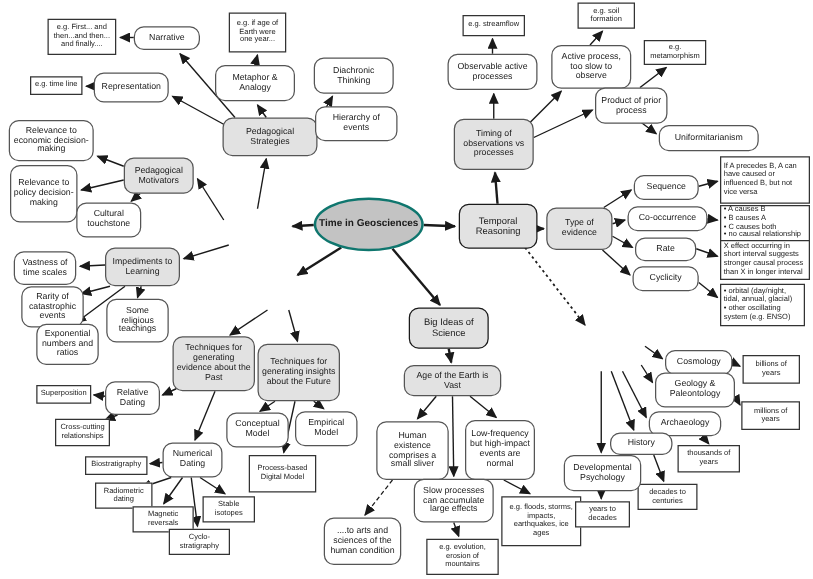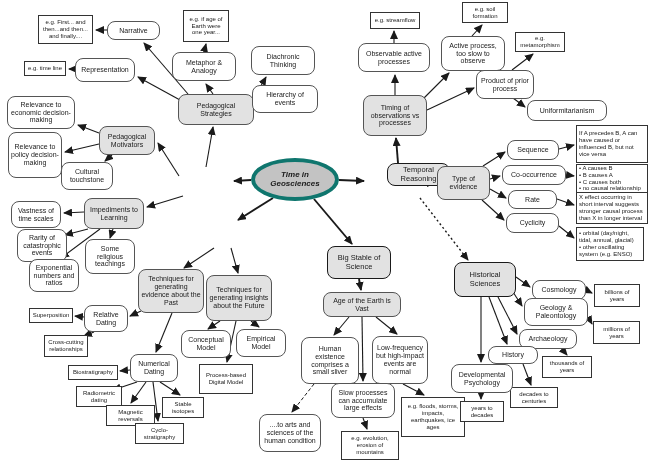--- a/index.html
+++ b/index.html
@@ -10,22 +10,22 @@
   #wires path.t{stroke-width:1.9;}
   #wires path.dot{stroke-dasharray:2,2.6;stroke-width:1.4;}
   #wires path.dash{stroke-dasharray:3.5,2.2;stroke-width:1;}
   #ah path{fill:var(--line,#1a1a1a);stroke:none;}
   .n{position:absolute;box-sizing:border-box;display:flex;align-items:center;justify-content:center;
      text-align:center;line-height:1.12;padding:1px 2px;white-space:pre-line;color:#1a1a1a;}
   .leaf{background:var(--leaf-fill,#fff);border:1px solid #555;border-radius:8px;font-size:7px;}
   .sub{background:var(--branch-fill,#e2e2e2);border:1px solid #555;border-radius:8px;font-size:7px;}
   .major{background:var(--branch-fill,#e2e2e2);border:1.8px solid #1a1a1a;border-radius:8px;font-size:7.5px;}
   .note{background:var(--leaf-fill,#fff);border:1px solid #333;border-radius:0;font-size:6px;line-height:1.15;}
-  .ellipse{background:var(--center-fill,#c3c3c3);border:4px solid #0f766e;border-radius:50%;
-           font-weight:bold;font-size:8px;font-style:italic;}
+  .ellipse{background:var(--center-fill,#c3c3c3);border:2px solid #0f766e;border-radius:50%;
+           font-weight:bold;font-size:8px;}
   .ta-l{text-align:left;justify-content:flex-start;}
 </style>
 </head>
 <body>
 
 <div id="map">
 
   <svg id="wires" width="650" height="463" viewBox="0 0 650 463">
     <defs>
       <marker id="ah" markerUnits="userSpaceOnUse" markerWidth="9" markerHeight="8" refX="8" refY="4" orient="auto">
@@ -136,30 +136,30 @@
   <div class="n leaf" style="left:130px;top:354px;width:48px;height:28px">Numerical Dating</div>
   <div class="n note" style="left:68px;top:365px;width:50px;height:15px">Biostratigraphy</div>
   <div class="n note" style="left:76px;top:386px;width:46px;height:21px">Radiometric dating</div>
   <div class="n note" style="left:106px;top:405px;width:49px;height:21px">Magnetic reversals</div>
   <div class="n note" style="left:162px;top:397px;width:42px;height:21px">Stable isotopes</div>
   <div class="n note" style="left:135px;top:423px;width:49px;height:21px">Cyclo-stratigraphy</div>
   <div class="n leaf" style="left:181px;top:330px;width:50px;height:28px">Conceptual Model</div>
   <div class="n leaf" style="left:236px;top:329px;width:50px;height:28px">Empirical Model</div>
   <div class="n note" style="left:199px;top:364px;width:54px;height:30px">Process-based Digital Model</div>
 
-  <div class="n major" style="left:327px;top:246px;width:64px;height:33px">Big Stable of Science</div>
+  <div class="n major" style="left:327px;top:246px;width:64px;height:33px">Big Ideas of Science</div>
   <div class="n sub" style="left:323px;top:292px;width:78px;height:25px">Age of the Earth is Vast</div>
   <div class="n leaf" style="left:301px;top:337px;width:58px;height:47px">Human existence comprises a small sliver</div>
   <div class="n leaf" style="left:372px;top:336px;width:56px;height:48px">Low-frequency but high-impact events are normal</div>
   <div class="n leaf" style="left:331px;top:383px;width:64px;height:35px">Slow processes can accumulate large effects</div>
   <div class="n note" style="left:401px;top:397px;width:64px;height:40px">e.g. floods, storms, impacts, earthquakes, ice ages</div>
   <div class="n note" style="left:341px;top:431px;width:58px;height:29px">e.g. evolution, erosion of mountains</div>
   <div class="n leaf" style="left:259px;top:414px;width:62px;height:38px">....to arts and sciences of the human condition</div>
 
-  <div class="n major" style="left:387px;top:163px;width:63px;height:23px">Temporal Reasoning</div>
+  <div class="n major" style="left:367px;top:163px;width:63px;height:36px">Temporal Reasoning</div>
   <div class="n sub" style="left:363px;top:95px;width:64px;height:41px">Timing of observations vs processes</div>
   <div class="n leaf" style="left:358px;top:43px;width:72px;height:29px">Observable active processes</div>
   <div class="n note" style="left:370px;top:12px;width:50px;height:17px">e.g. streamflow</div>
   <div class="n leaf" style="left:441px;top:36px;width:64px;height:35px">Active process, too slow to observe</div>
   <div class="n note" style="left:462px;top:2px;width:46px;height:21px">e.g. soil formation</div>
   <div class="n leaf" style="left:476px;top:70px;width:58px;height:29px">Product of prior process</div>
   <div class="n note" style="left:515px;top:32px;width:50px;height:20px">e.g. metamorphism</div>
   <div class="n leaf" style="left:527px;top:100px;width:80px;height:21px">Uniformitarianism</div>
   <div class="n sub" style="left:437px;top:166px;width:53px;height:34px">Type of evidence</div>
   <div class="n leaf" style="left:507px;top:140px;width:52px;height:20px">Sequence</div>
@@ -168,21 +168,20 @@
   <div class="n note ta-l" style="left:576px;top:164px;width:72px;height:29px">• A causes B
 • B causes A
 • C causes both
 • no causal relationship</div>
   <div class="n leaf" style="left:508px;top:190px;width:49px;height:19px">Rate</div>
   <div class="n note ta-l" style="left:576px;top:192px;width:72px;height:32px">X effect occurring in short interval suggests stronger causal process than X in longer interval</div>
   <div class="n leaf" style="left:506px;top:213px;width:53px;height:20px">Cyclicity</div>
   <div class="n note ta-l" style="left:576px;top:227px;width:68px;height:34px">• orbital (day/night, tidal, annual, glacial)
 • other oscillating system (e.g. ENSO)</div>
 
-  <div class="n major" style="left:454px;top:262px;width:62px;height:35px">Historical Sciences</div>
   <div class="n leaf" style="left:532px;top:280px;width:54px;height:20px">Cosmology</div>
   <div class="n note" style="left:594px;top:284px;width:46px;height:23px">billions of years</div>
   <div class="n leaf" style="left:524px;top:298px;width:64px;height:28px">Geology &amp; Paleontology</div>
   <div class="n note" style="left:593px;top:321px;width:47px;height:23px">millions of years</div>
   <div class="n leaf" style="left:519px;top:329px;width:58px;height:20px">Archaeology</div>
   <div class="n note" style="left:542px;top:356px;width:50px;height:22px">thousands of years</div>
   <div class="n leaf" style="left:488px;top:346px;width:50px;height:18px">History</div>
   <div class="n note" style="left:510px;top:387px;width:48px;height:21px">decades to centuries</div>
   <div class="n leaf" style="left:451px;top:364px;width:62px;height:29px">Developmental Psychology</div>
   <div class="n note" style="left:460px;top:401px;width:44px;height:21px">years to decades</div>

